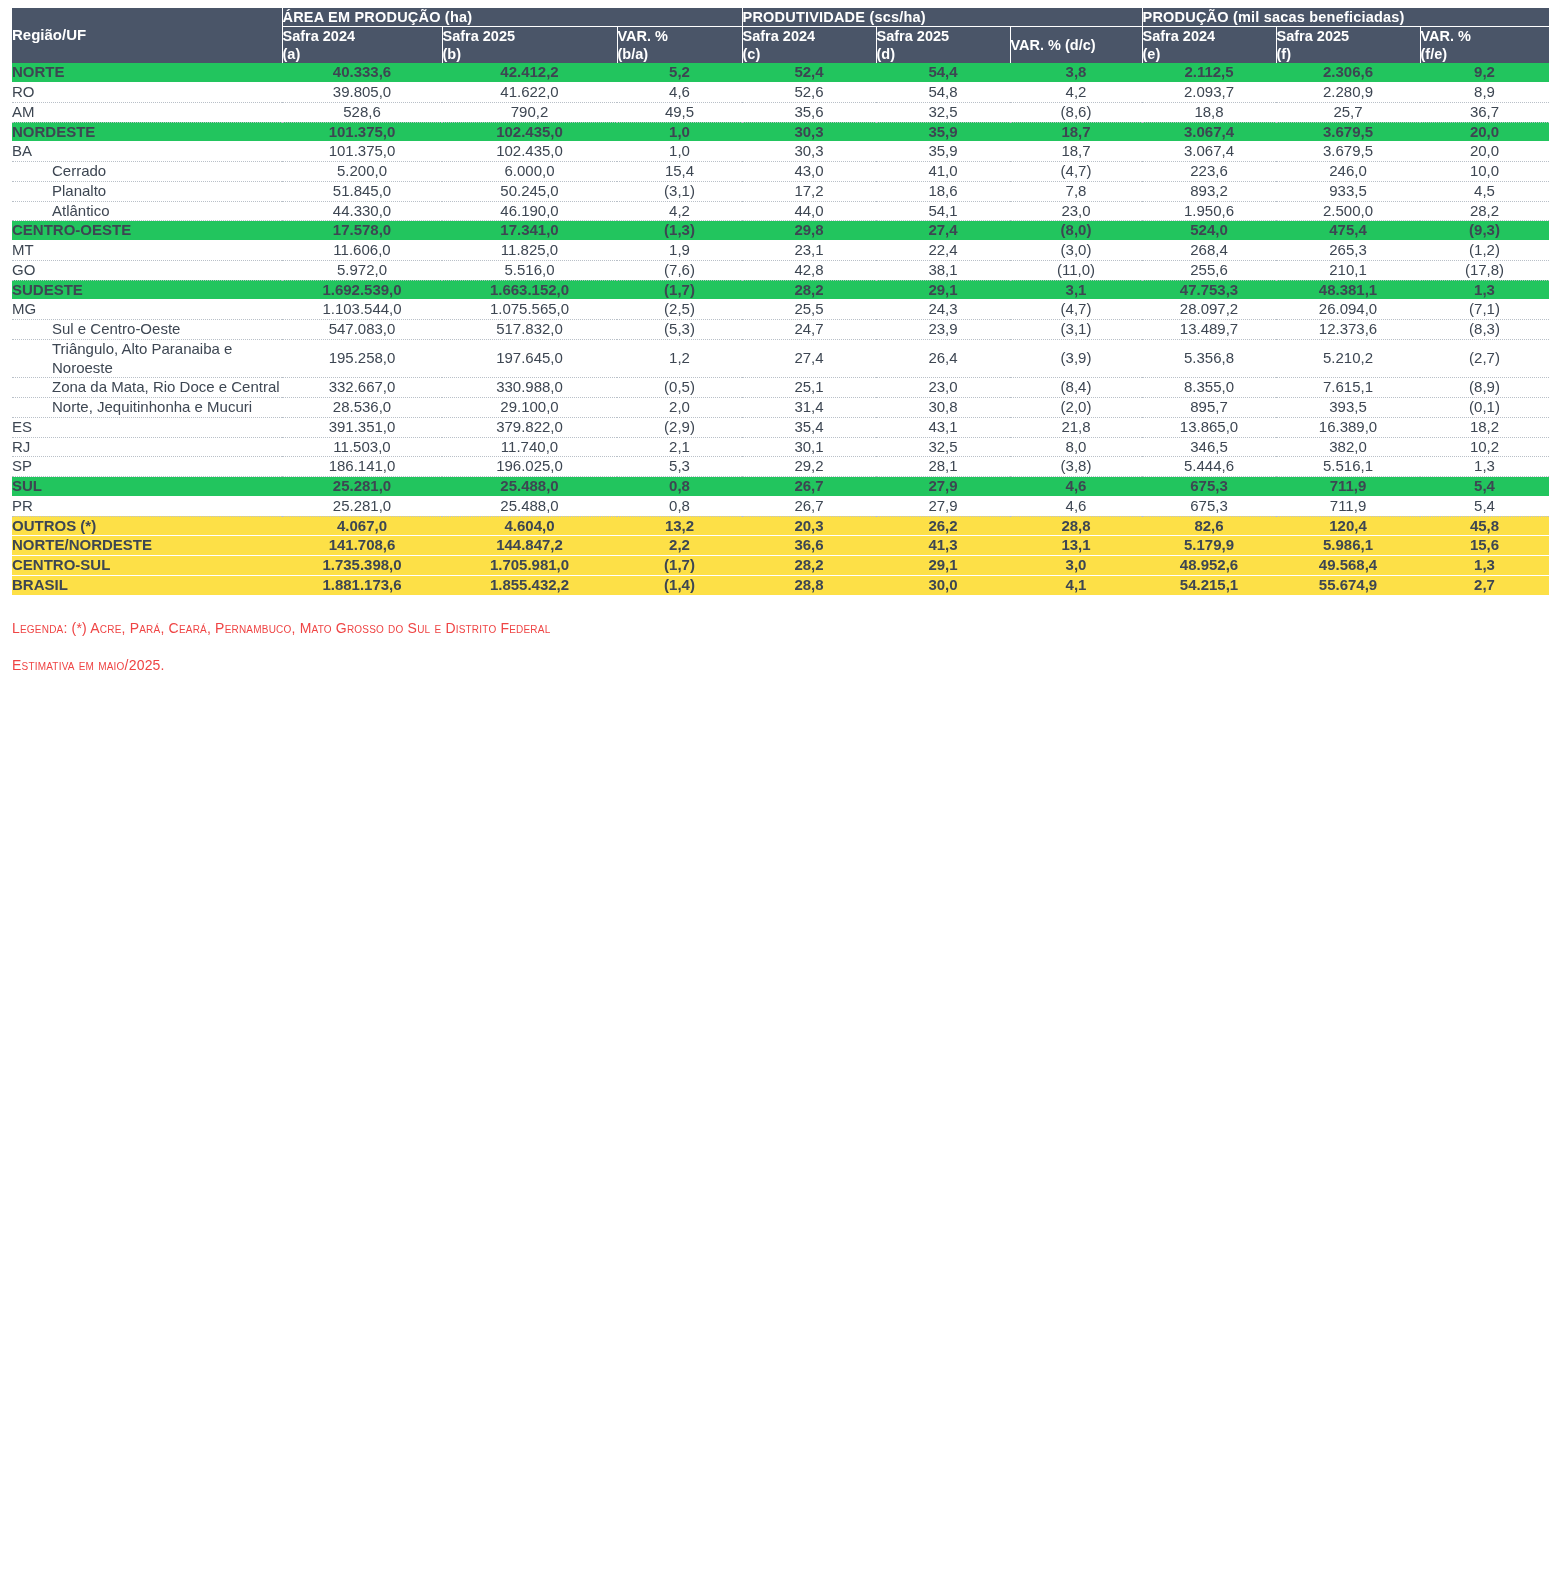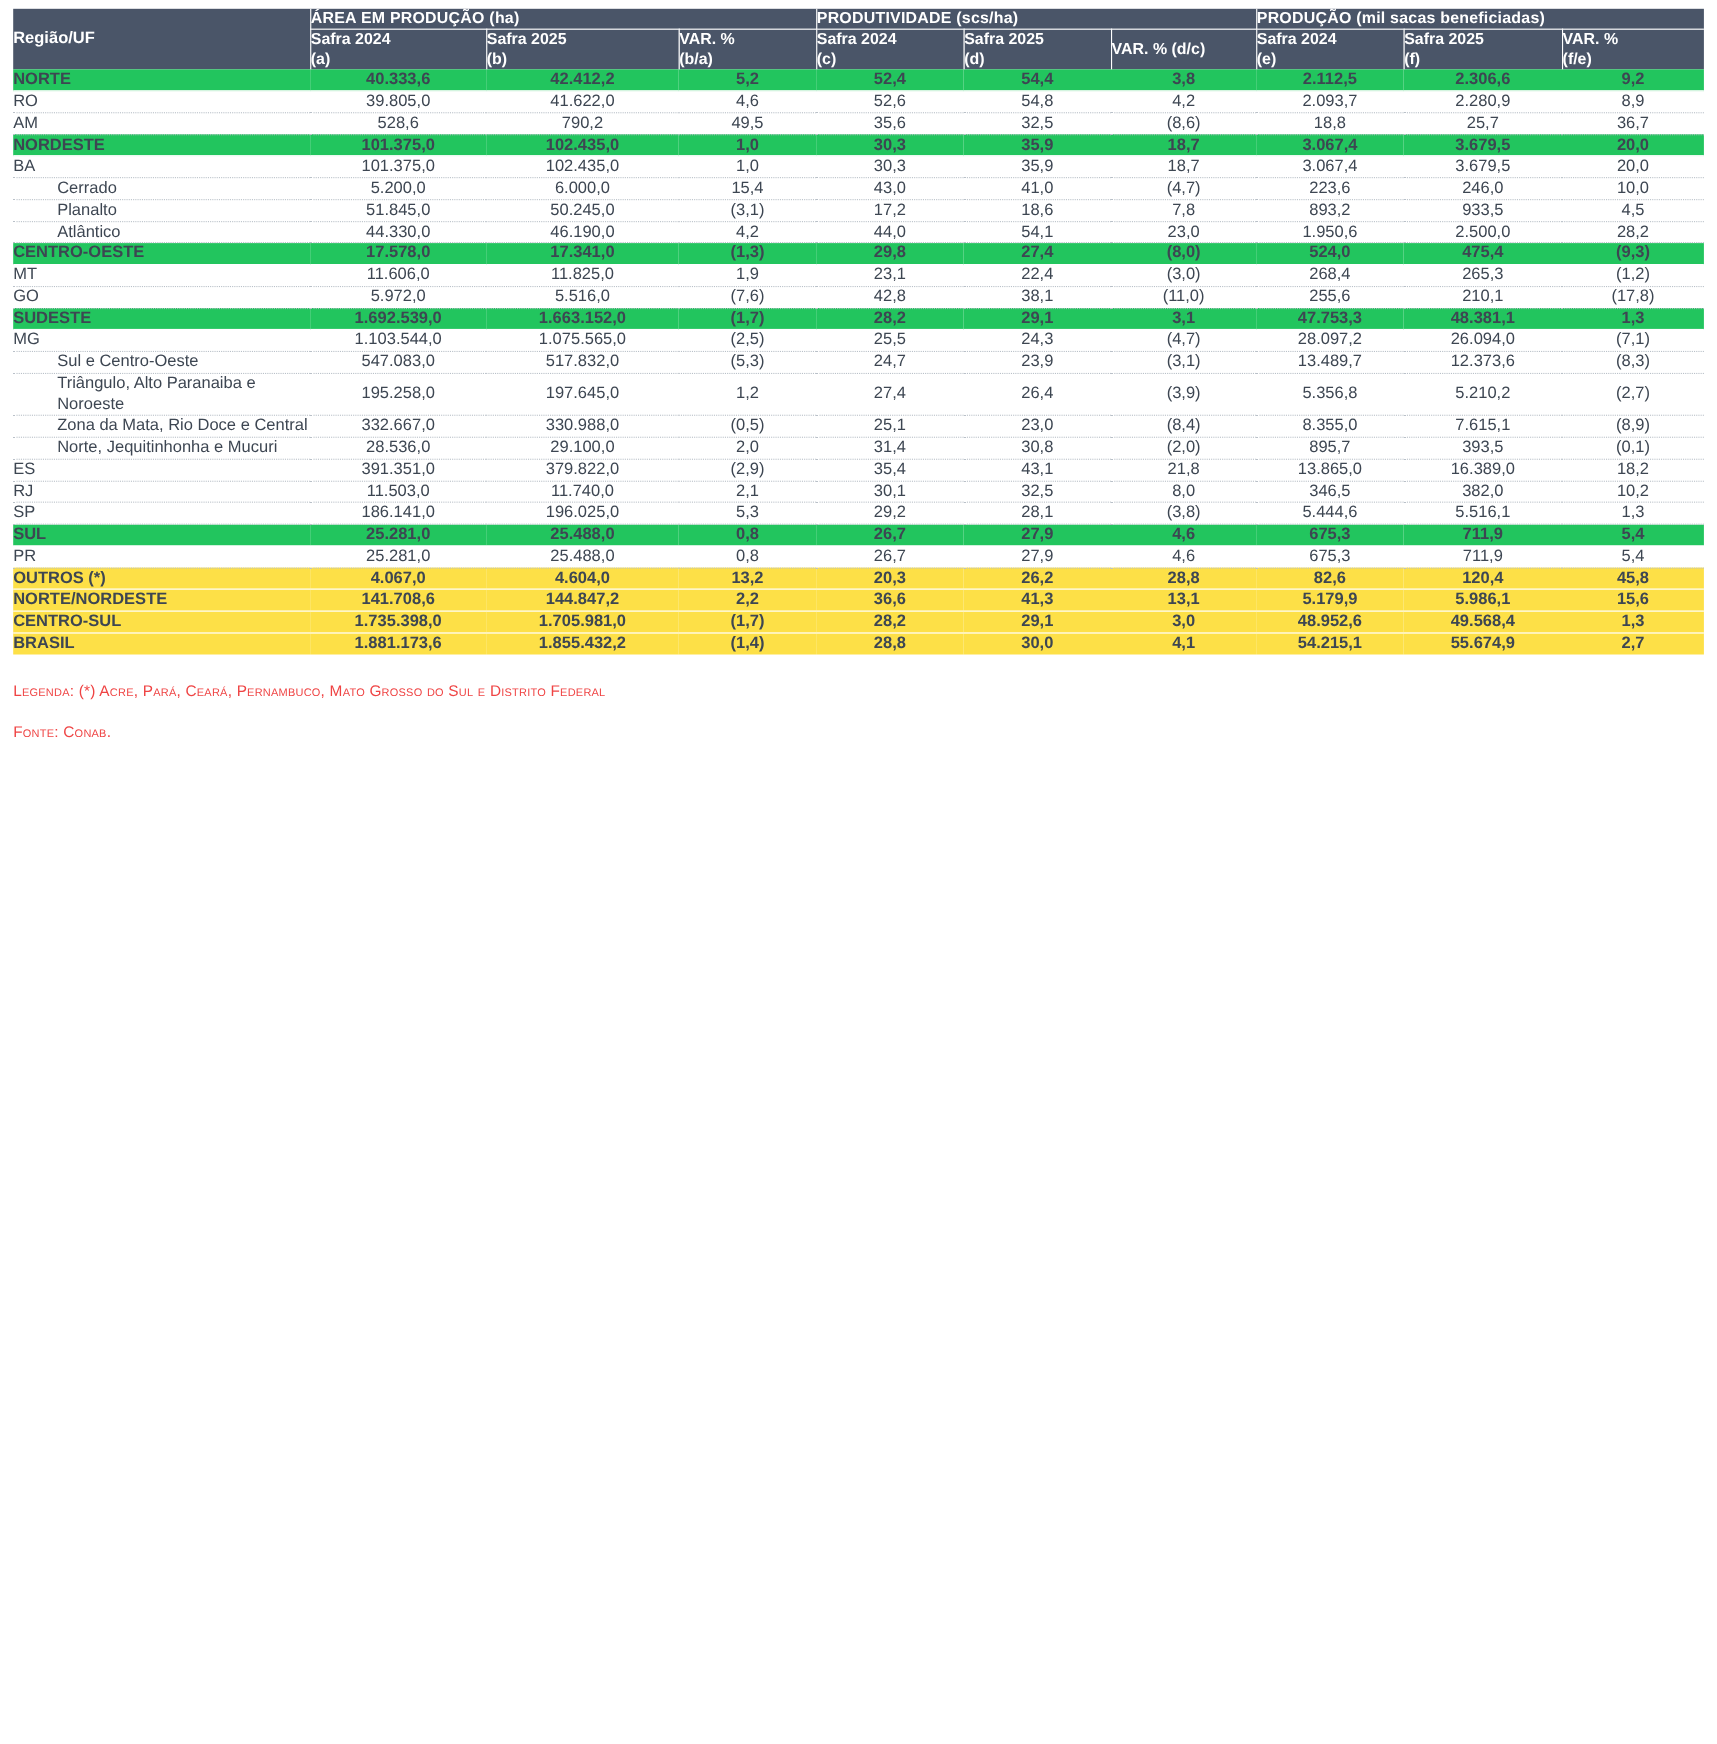--- a/index.html
+++ b/index.html
@@ -477,16 +477,16 @@
             <td class="num">54.215,1</td>
             <td class="num">55.674,9</td>
             <td class="num">2,7</td>
           </tr>
         </tbody>
     </table>
   </div>
 
   <div class="notes">
     <div class="note">Legenda: (*) Acre, Pará, Ceará, Pernambuco, Mato Grosso do Sul e Distrito Federal</div>
-    <div class="note">Fonte: Conab.</div>
+    <div class="note">Estimativa em maio/2025.</div>
   </div>
 
 </div>
 
 </body></html>

